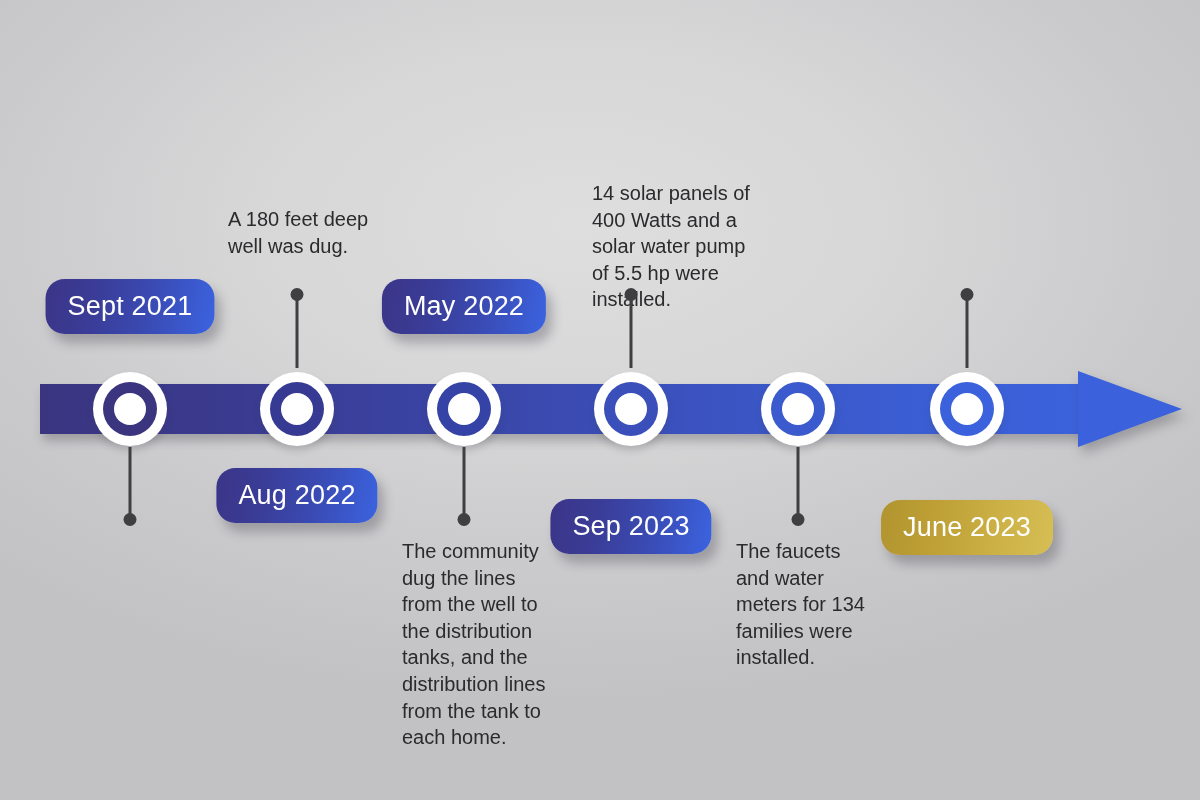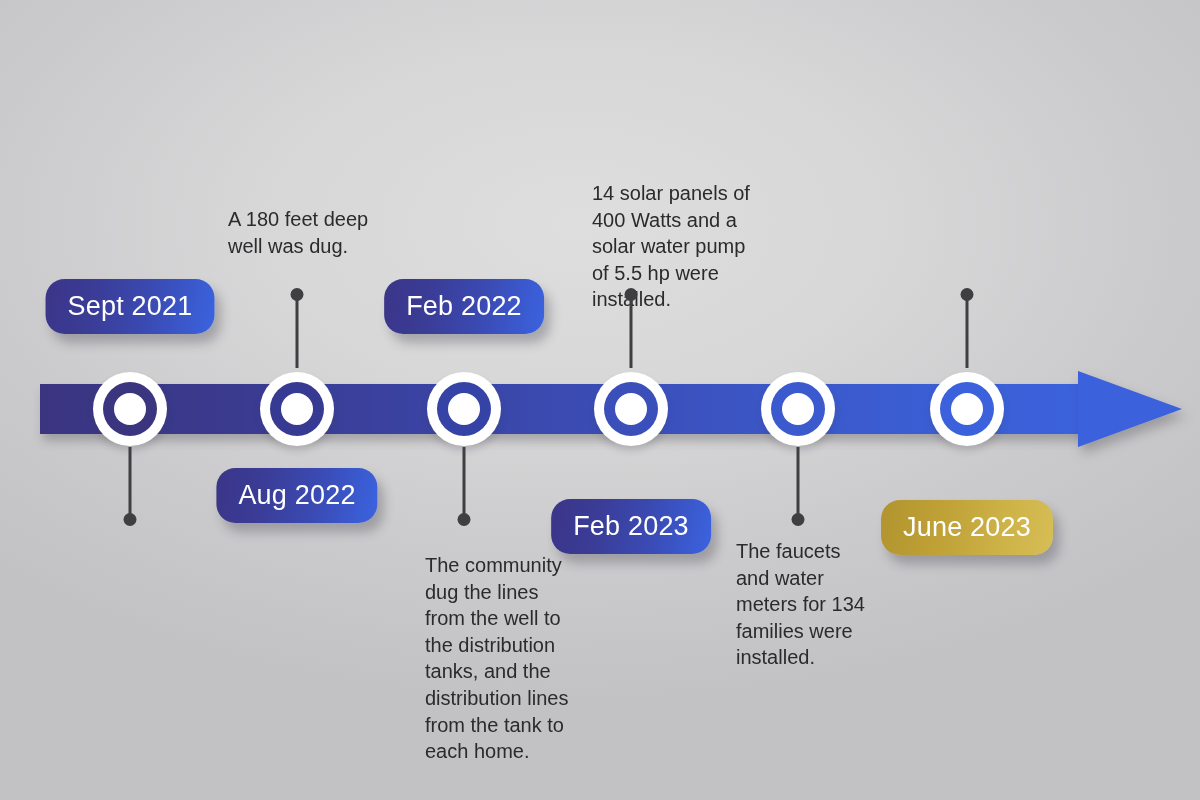--- a/index.html
+++ b/index.html
@@ -92,32 +92,32 @@
   <div class="node" style="left:297px;top:409px;">
     <div class="ring" style="background:#373a92;">
       <div class="hole"></div>
     </div>
   </div>
   <div class="pill blue" style="left:297px;top:468px;">
     <span>Aug 2022</span>
   </div>
 
   <div class="pill blue" style="left:464px;top:279px;">
-    <span>Feb 2022</span>
+    <span>May 2022</span>
   </div>
   <div class="node" style="left:464px;top:409px;">
     <div class="ring" style="background:#3543a6;">
       <div class="hole"></div>
     </div>
   </div>
   <div class="pin" style="left:464px;top:447px;height:85px;">
     <div class="stem" style="top:0;height:72px;"></div>
     <div class="dot" style="top:66px;"></div>
   </div>
-  <div class="desc" style="left:402px;top:552px;width:200px;margin-left:23px;">The community
+  <div class="desc" style="left:402px;top:538px;width:200px;">The community
 dug the lines
 from the well to
 the distribution
 tanks, and the
 distribution lines
 from the tank to
 each home.</div>
 
   <div class="desc" style="left:592px;top:180px;width:200px;">14 solar panels of
 400 Watts and a
@@ -127,21 +127,21 @@
   <div class="pin" style="left:631px;top:288px;height:85px;">
     <div class="stem" style="top:8px;height:72px;"></div>
     <div class="dot" style="top:0;"></div>
   </div>
   <div class="node" style="left:631px;top:409px;">
     <div class="ring" style="background:#3a4fba;">
       <div class="hole"></div>
     </div>
   </div>
   <div class="pill blue" style="left:631px;top:499px;">
-    <span>Feb 2023</span>
+    <span>Sep 2023</span>
   </div>
 
   <div class="node" style="left:798px;top:409px;">
     <div class="ring" style="background:#3b5acd;">
       <div class="hole"></div>
     </div>
   </div>
   <div class="pin" style="left:798px;top:447px;height:85px;">
     <div class="stem" style="top:0;height:72px;"></div>
     <div class="dot" style="top:66px;"></div>

